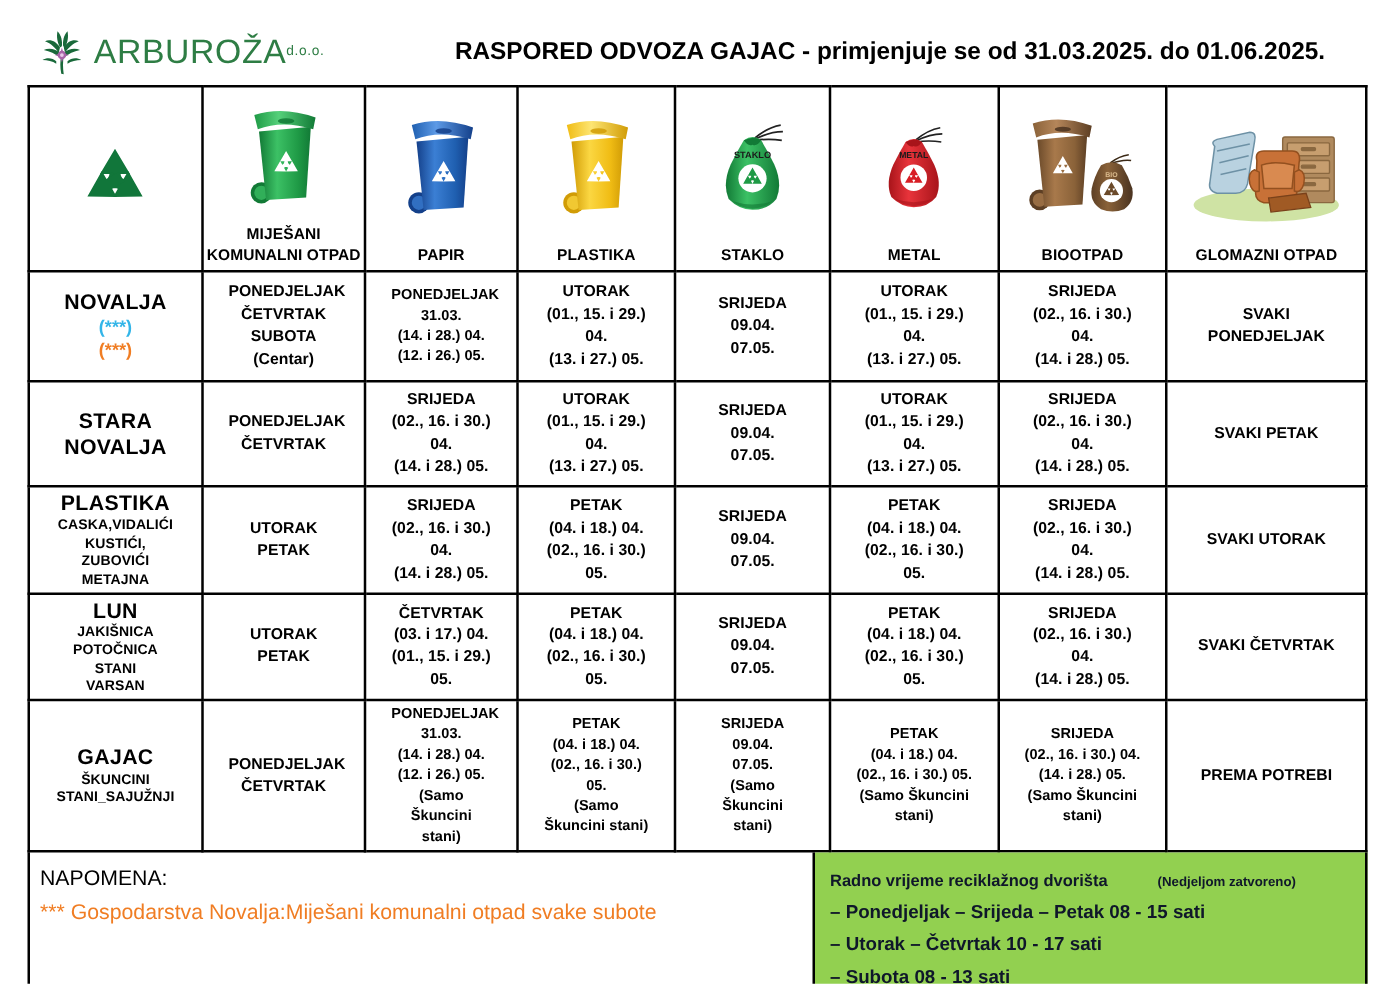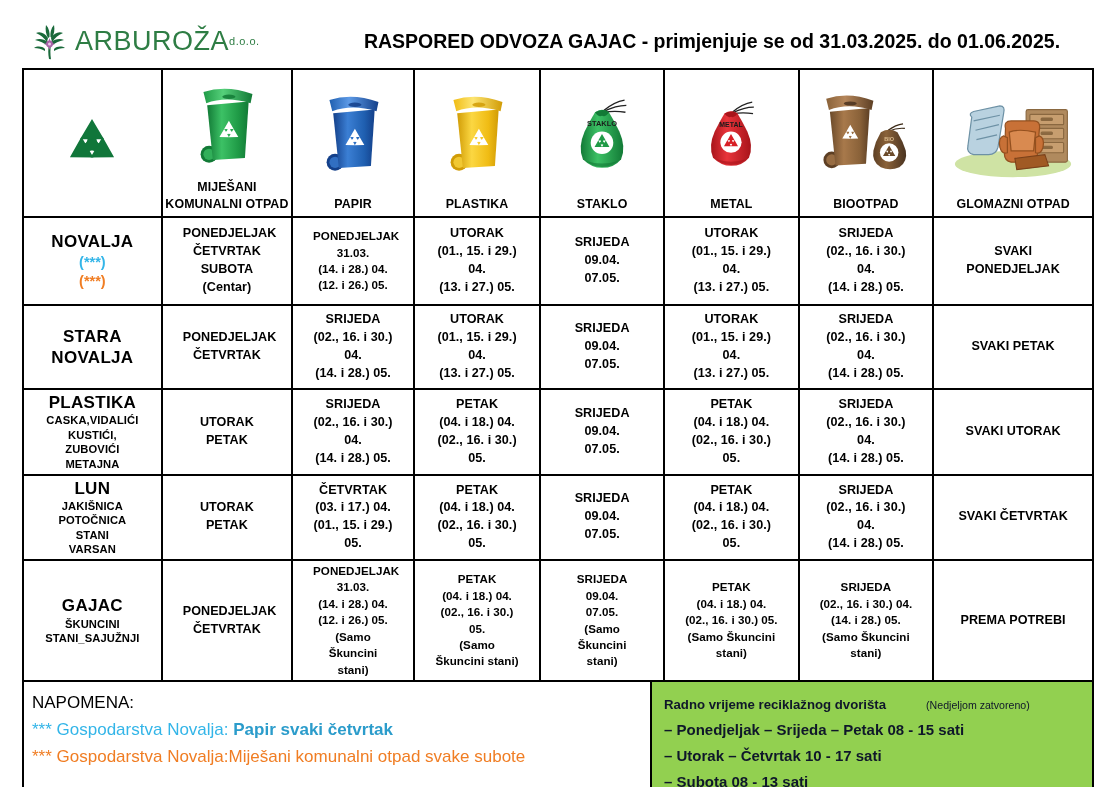--- a/index.html
+++ b/index.html
@@ -113,21 +113,21 @@
   .hours {
     flex: 1;
     background: #92d050;
     border-right: 2.5px solid #000;
     border-bottom: 2.5px solid #000;
     padding: 15px 10px 8px 12px;
     height: 122px;
     color: #0f172a;
   }
   .hours-title { font-size: 13.2px; font-weight: bold; display: flex; align-items: baseline; }
-  .hours-closed { font-size: 10.6px; font-weight: normal; margin-left: 40px; }
+  .hours-closed { font-size: 10.6px; font-weight: bold; margin-left: 40px; }
   .hours-line { font-size: 15px; font-weight: bold; margin-top: 9px; }
 </style>
 </head>
 <body>
 
 <div id="page">
 
   <div class="header">
     <div class="logo-block">
       <span class="logo-mark">
@@ -635,23 +635,20 @@
               <div class="cell-line">PREMA POTREBI</div>
             </td>
           </tr>
         </tbody>
     </table>
   </div>
 
   <div class="bottom">
     <div class="napomena">
       <div class="nap-title">NAPOMENA:</div>
-      <div class="nap-blue">
-        <span>*** Gospodarstva Novalja: </span><b>Papir svaki četvrtak</b>
-      </div>
       <div class="nap-orange">*** Gospodarstva Novalja:Miješani komunalni otpad svake subote</div>
     </div>
     <div class="hours">
       <div class="hours-title">
         <span>Radno vrijeme reciklažnog dvorišta</span>
         <span class="hours-closed">(Nedjeljom zatvoreno)</span>
       </div>
       <div class="hours-line">– Ponedjeljak – Srijeda – Petak 08 - 15 sati</div>
       <div class="hours-line">– Utorak – Četvrtak 10 - 17 sati</div>
       <div class="hours-line">– Subota 08 - 13 sati</div>

